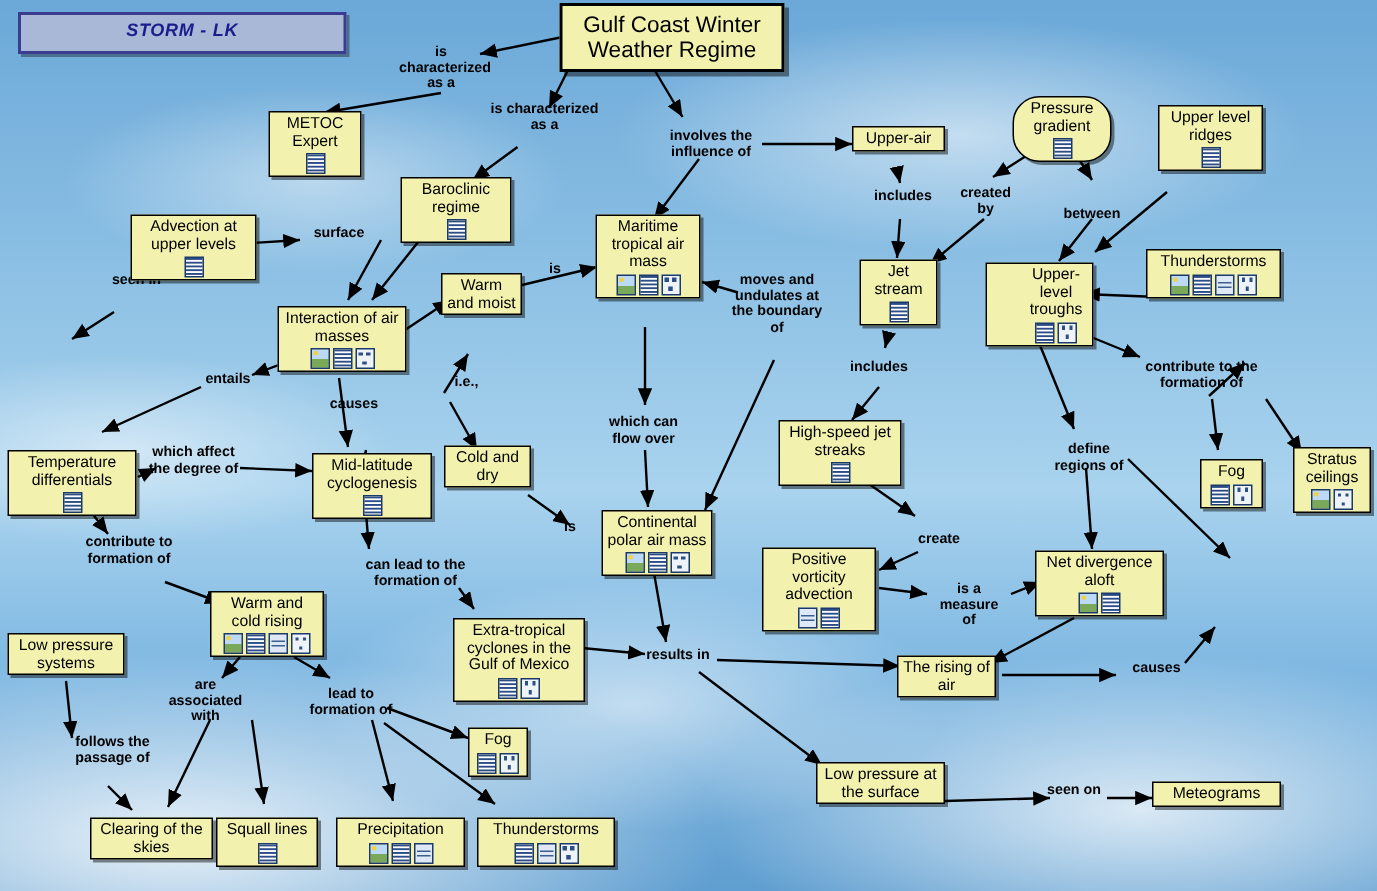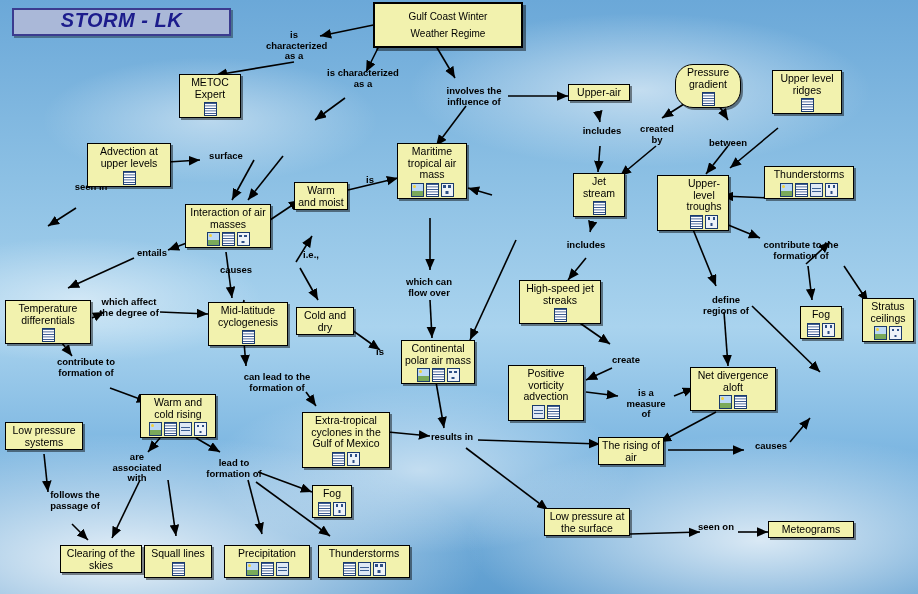--- a/index.html
+++ b/index.html
@@ -28,21 +28,21 @@
     font-size:10.5px;
     line-height:11.5px;
     color:#000;
     text-align:center;
     padding:2px 3px 1px 3px;
   }
   .node .lbl{display:block;font-weight:normal;}
   .node.title{
     background:#f2f2ae;
     border:2px solid #000;
-    font-size:10px;
+    font-size:15px;
     line-height:17px;
     font-weight:bold;
     box-shadow:3px 3px 0 rgba(0,0,0,0.45);
     padding:4px 6px;
   }
   .icons{
     display:flex;justify-content:center;align-items:flex-end;gap:2px;margin-top:2px;
   }
   .ico{
     width:11px;height:12px;display:inline-block;position:relative;
@@ -70,21 +70,21 @@
     background:transparent;
     font-weight:bold;
   }
   .storm{
     position:absolute;left:12px;top:8px;width:215px;height:24px;
     background:#aab8d8;border:2px solid #3b3b8f;
     box-shadow:2px 2px 0 rgba(0,0,0,0.35);
   }
   .storm span{
     display:block;text-align:center;line-height:20px;
-    font-style:italic;font-weight:bold;font-size:20px;color:#1c1c8c;
+    font-style:italic;font-weight:bold;font-size:12px;color:#1c1c8c;
     letter-spacing:0.5px;
   }
 </style>
 </head>
 <body>
 
 <div id="diagram">
 
   <svg class="links">
     <defs>
@@ -218,20 +218,21 @@
   <div class="lnklbl" style="left:437px;top:86px;width:74px;">involves the influence of</div>
   <div class="lnklbl" style="left:200px;top:151px;width:52px;">surface</div>
   <div class="lnklbl" style="left:74px;top:182px;width:34px;">seen in</div>
   <div class="lnklbl" style="left:130px;top:248px;width:44px;">entails</div>
   <div class="lnklbl" style="left:213px;top:265px;width:46px;">causes</div>
   <div class="lnklbl" style="left:296px;top:250px;width:30px;">i.e.,</div>
   <div class="lnklbl" style="left:362px;top:175px;width:16px;">is</div>
   <div class="lnklbl" style="left:372px;top:347px;width:16px;">is</div>
   <div class="lnklbl" style="left:96px;top:297px;width:66px;">which affect the degree of</div>
   <div class="lnklbl" style="left:404px;top:277px;width:50px;">which can flow over</div>
+  <div class="lnklbl" style="left:487px;top:182px;width:62px;">moves and undulates at the boundary of</div>
   <div class="lnklbl" style="left:576px;top:126px;width:52px;">includes</div>
   <div class="lnklbl" style="left:638px;top:124px;width:38px;">created by</div>
   <div class="lnklbl" style="left:702px;top:138px;width:52px;">between</div>
   <div class="lnklbl" style="left:560px;top:240px;width:52px;">includes</div>
   <div class="lnklbl" style="left:756px;top:240px;width:90px;">contribute to the formation of</div>
   <div class="lnklbl" style="left:696px;top:295px;width:60px;">define regions of</div>
   <div class="lnklbl" style="left:604px;top:355px;width:44px;">create</div>
   <div class="lnklbl" style="left:622px;top:388px;width:48px;">is a measure of</div>
   <div class="lnklbl" style="left:748px;top:441px;width:46px;">causes</div>
   <div class="lnklbl" style="left:430px;top:432px;width:44px;">results in</div>
@@ -242,20 +243,26 @@
   <div class="lnklbl" style="left:200px;top:458px;width:68px;">lead to formation of</div>
   <div class="lnklbl" style="left:44px;top:490px;width:62px;">follows the passage of</div>
 
   <div class="node" style="left:179px;top:74px;width:62px;">
     <span class="lbl">METOC Expert</span>
     <div class="icons">
         <i class="ico doc"></i>
       </div>
   </div>
 
+  <div class="node" style="left:267px;top:118px;width:74px;">
+    <span class="lbl">Baroclinic regime</span>
+    <div class="icons">
+        <i class="ico doc"></i>
+      </div>
+  </div>
 
   <div class="node" style="left:87px;top:143px;width:84px;">
     <span class="lbl">Advection at upper levels</span>
     <div class="icons">
         <i class="ico doc"></i>
       </div>
   </div>
 
   <div class="node" style="left:185px;top:204px;width:86px;">
     <span class="lbl">Interaction of air masses</span>
@@ -274,21 +281,21 @@
       </div>
   </div>
 
   <div class="node" style="left:208px;top:302px;width:80px;">
     <span class="lbl">Mid-latitude cyclogenesis</span>
     <div class="icons">
         <i class="ico doc"></i>
       </div>
   </div>
 
-  <div class="node" style="left:296px;top:307px;width:58px;">
+  <div class="node" style="left:296px;top:297px;width:58px;">
     <span class="lbl">Cold and dry</span>
   </div>
 
   <div class="node" style="left:294px;top:182px;width:54px;">
     <span class="lbl">Warm and moist</span>
   </div>
 
   <div class="node" style="left:397px;top:143px;width:70px;">
     <span class="lbl">Maritime tropical air mass</span>
     <div class="icons">

